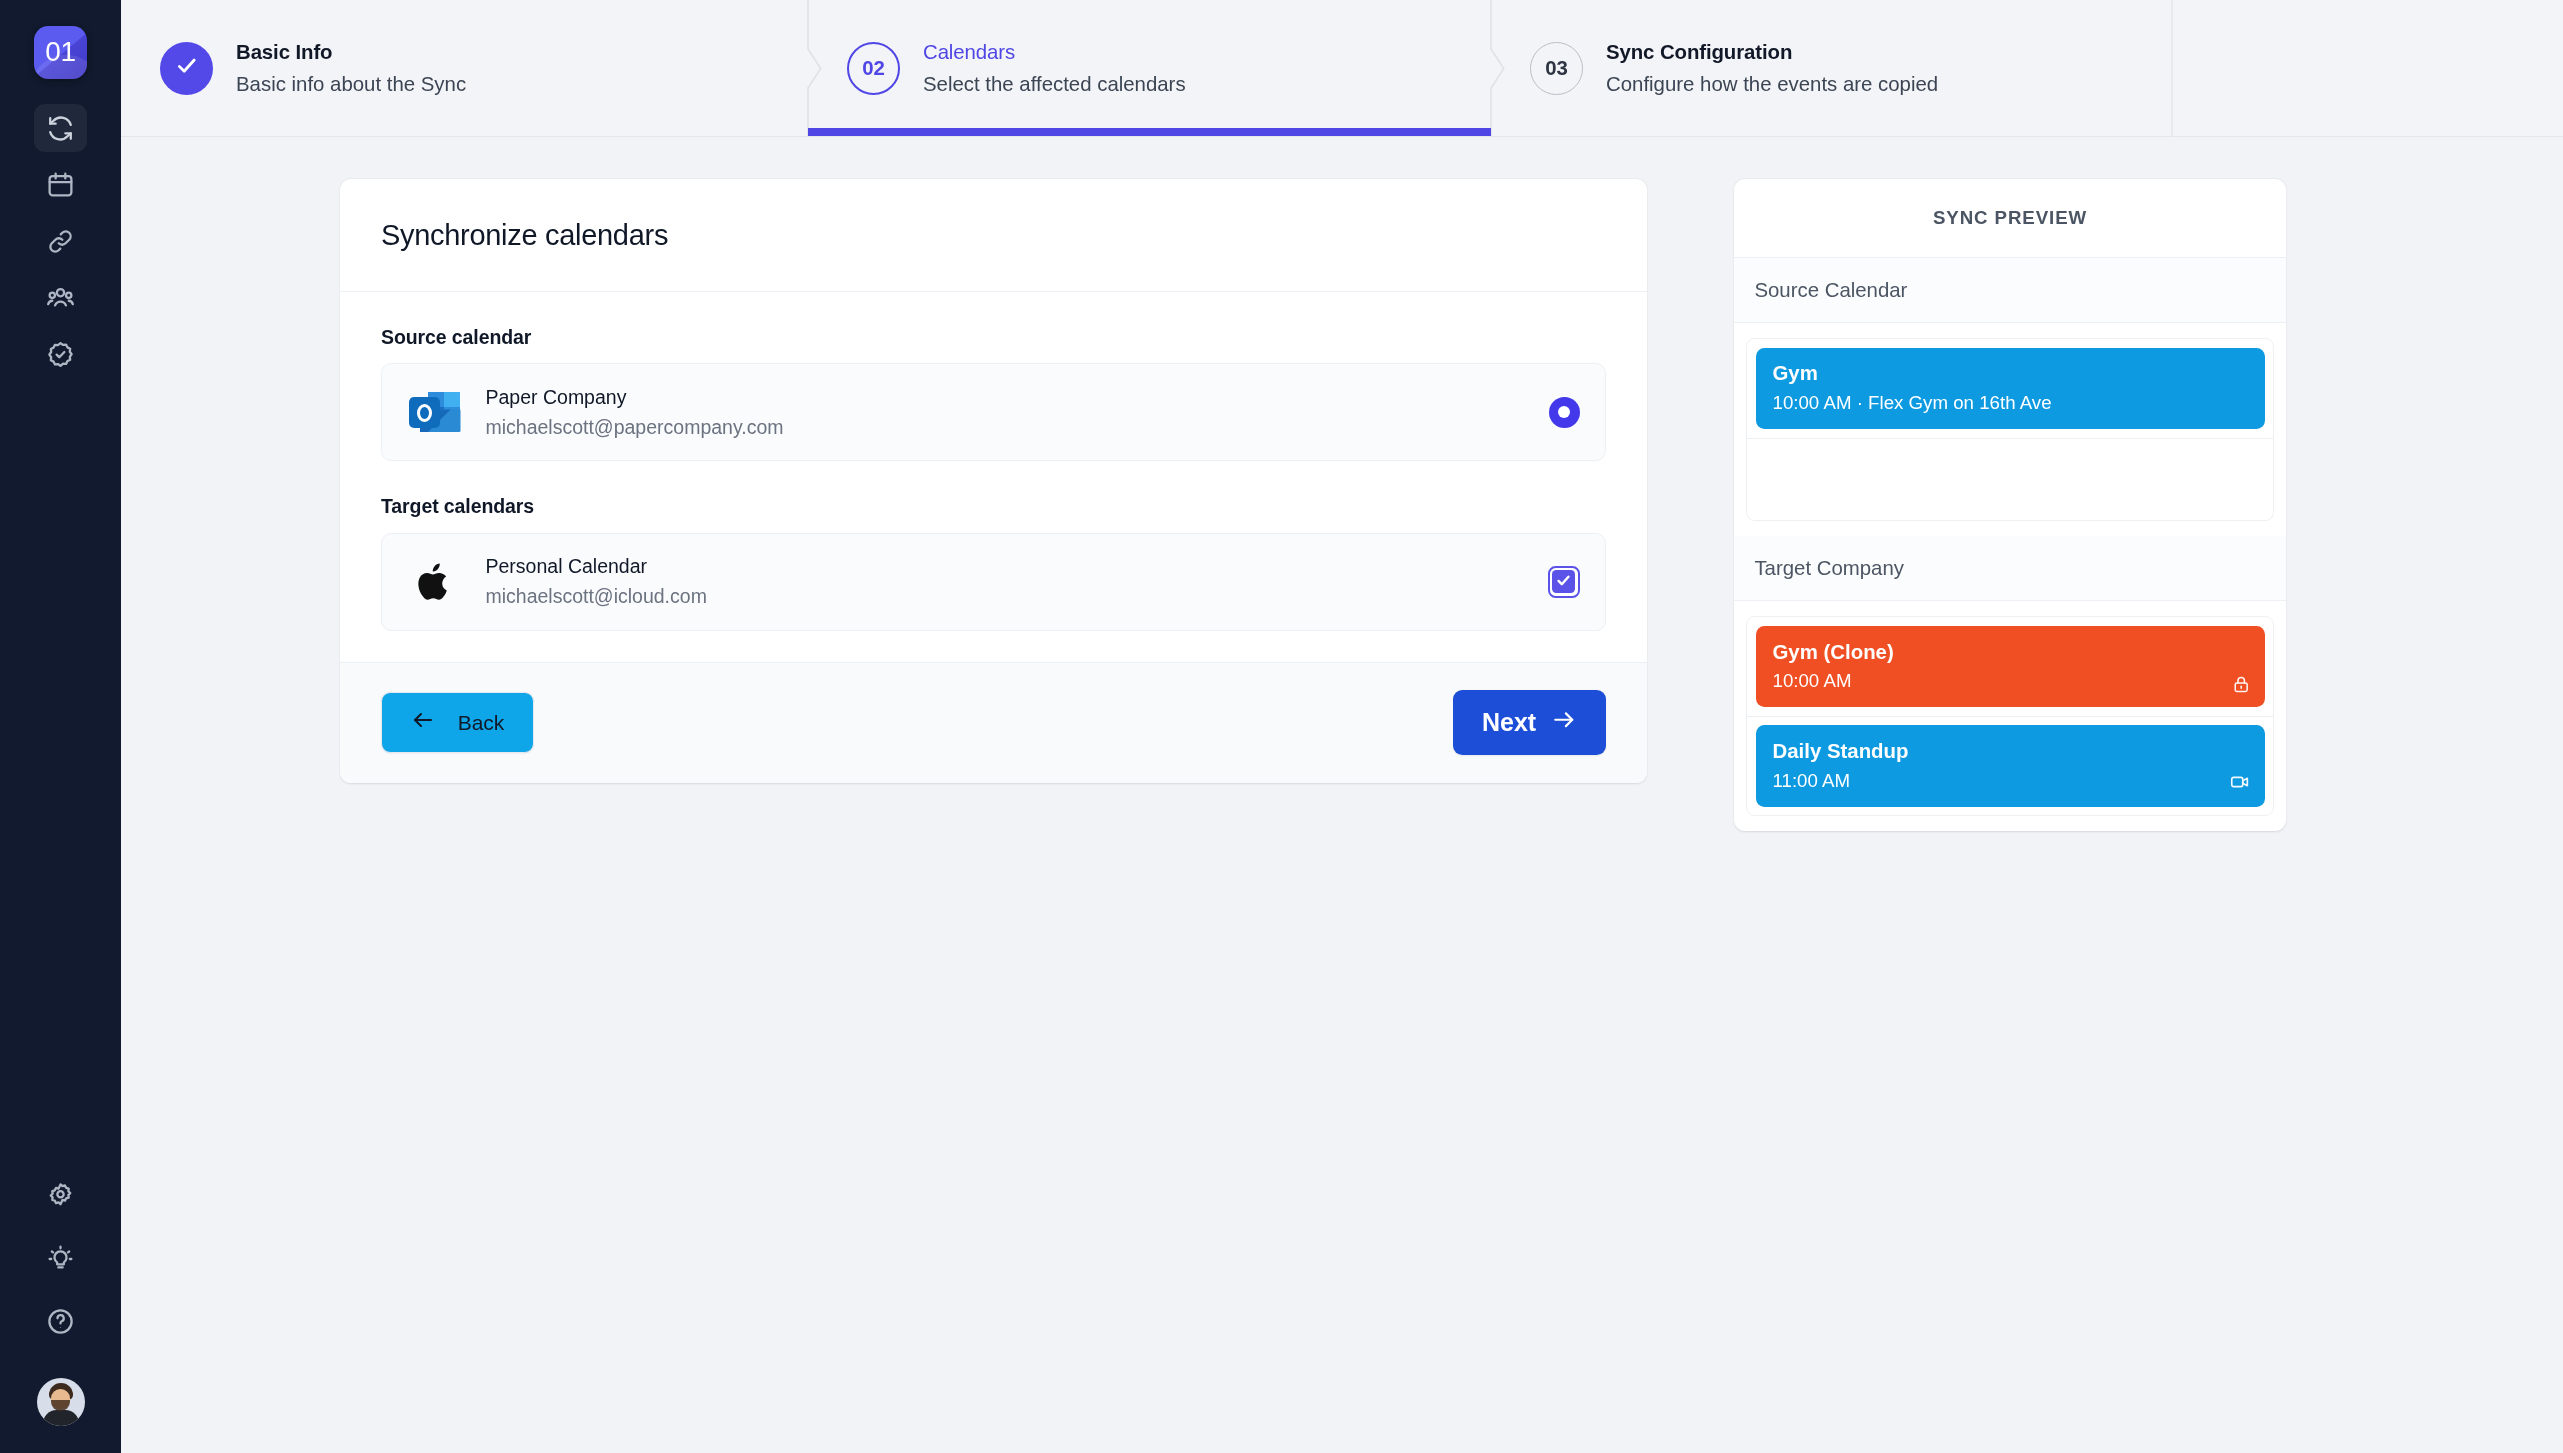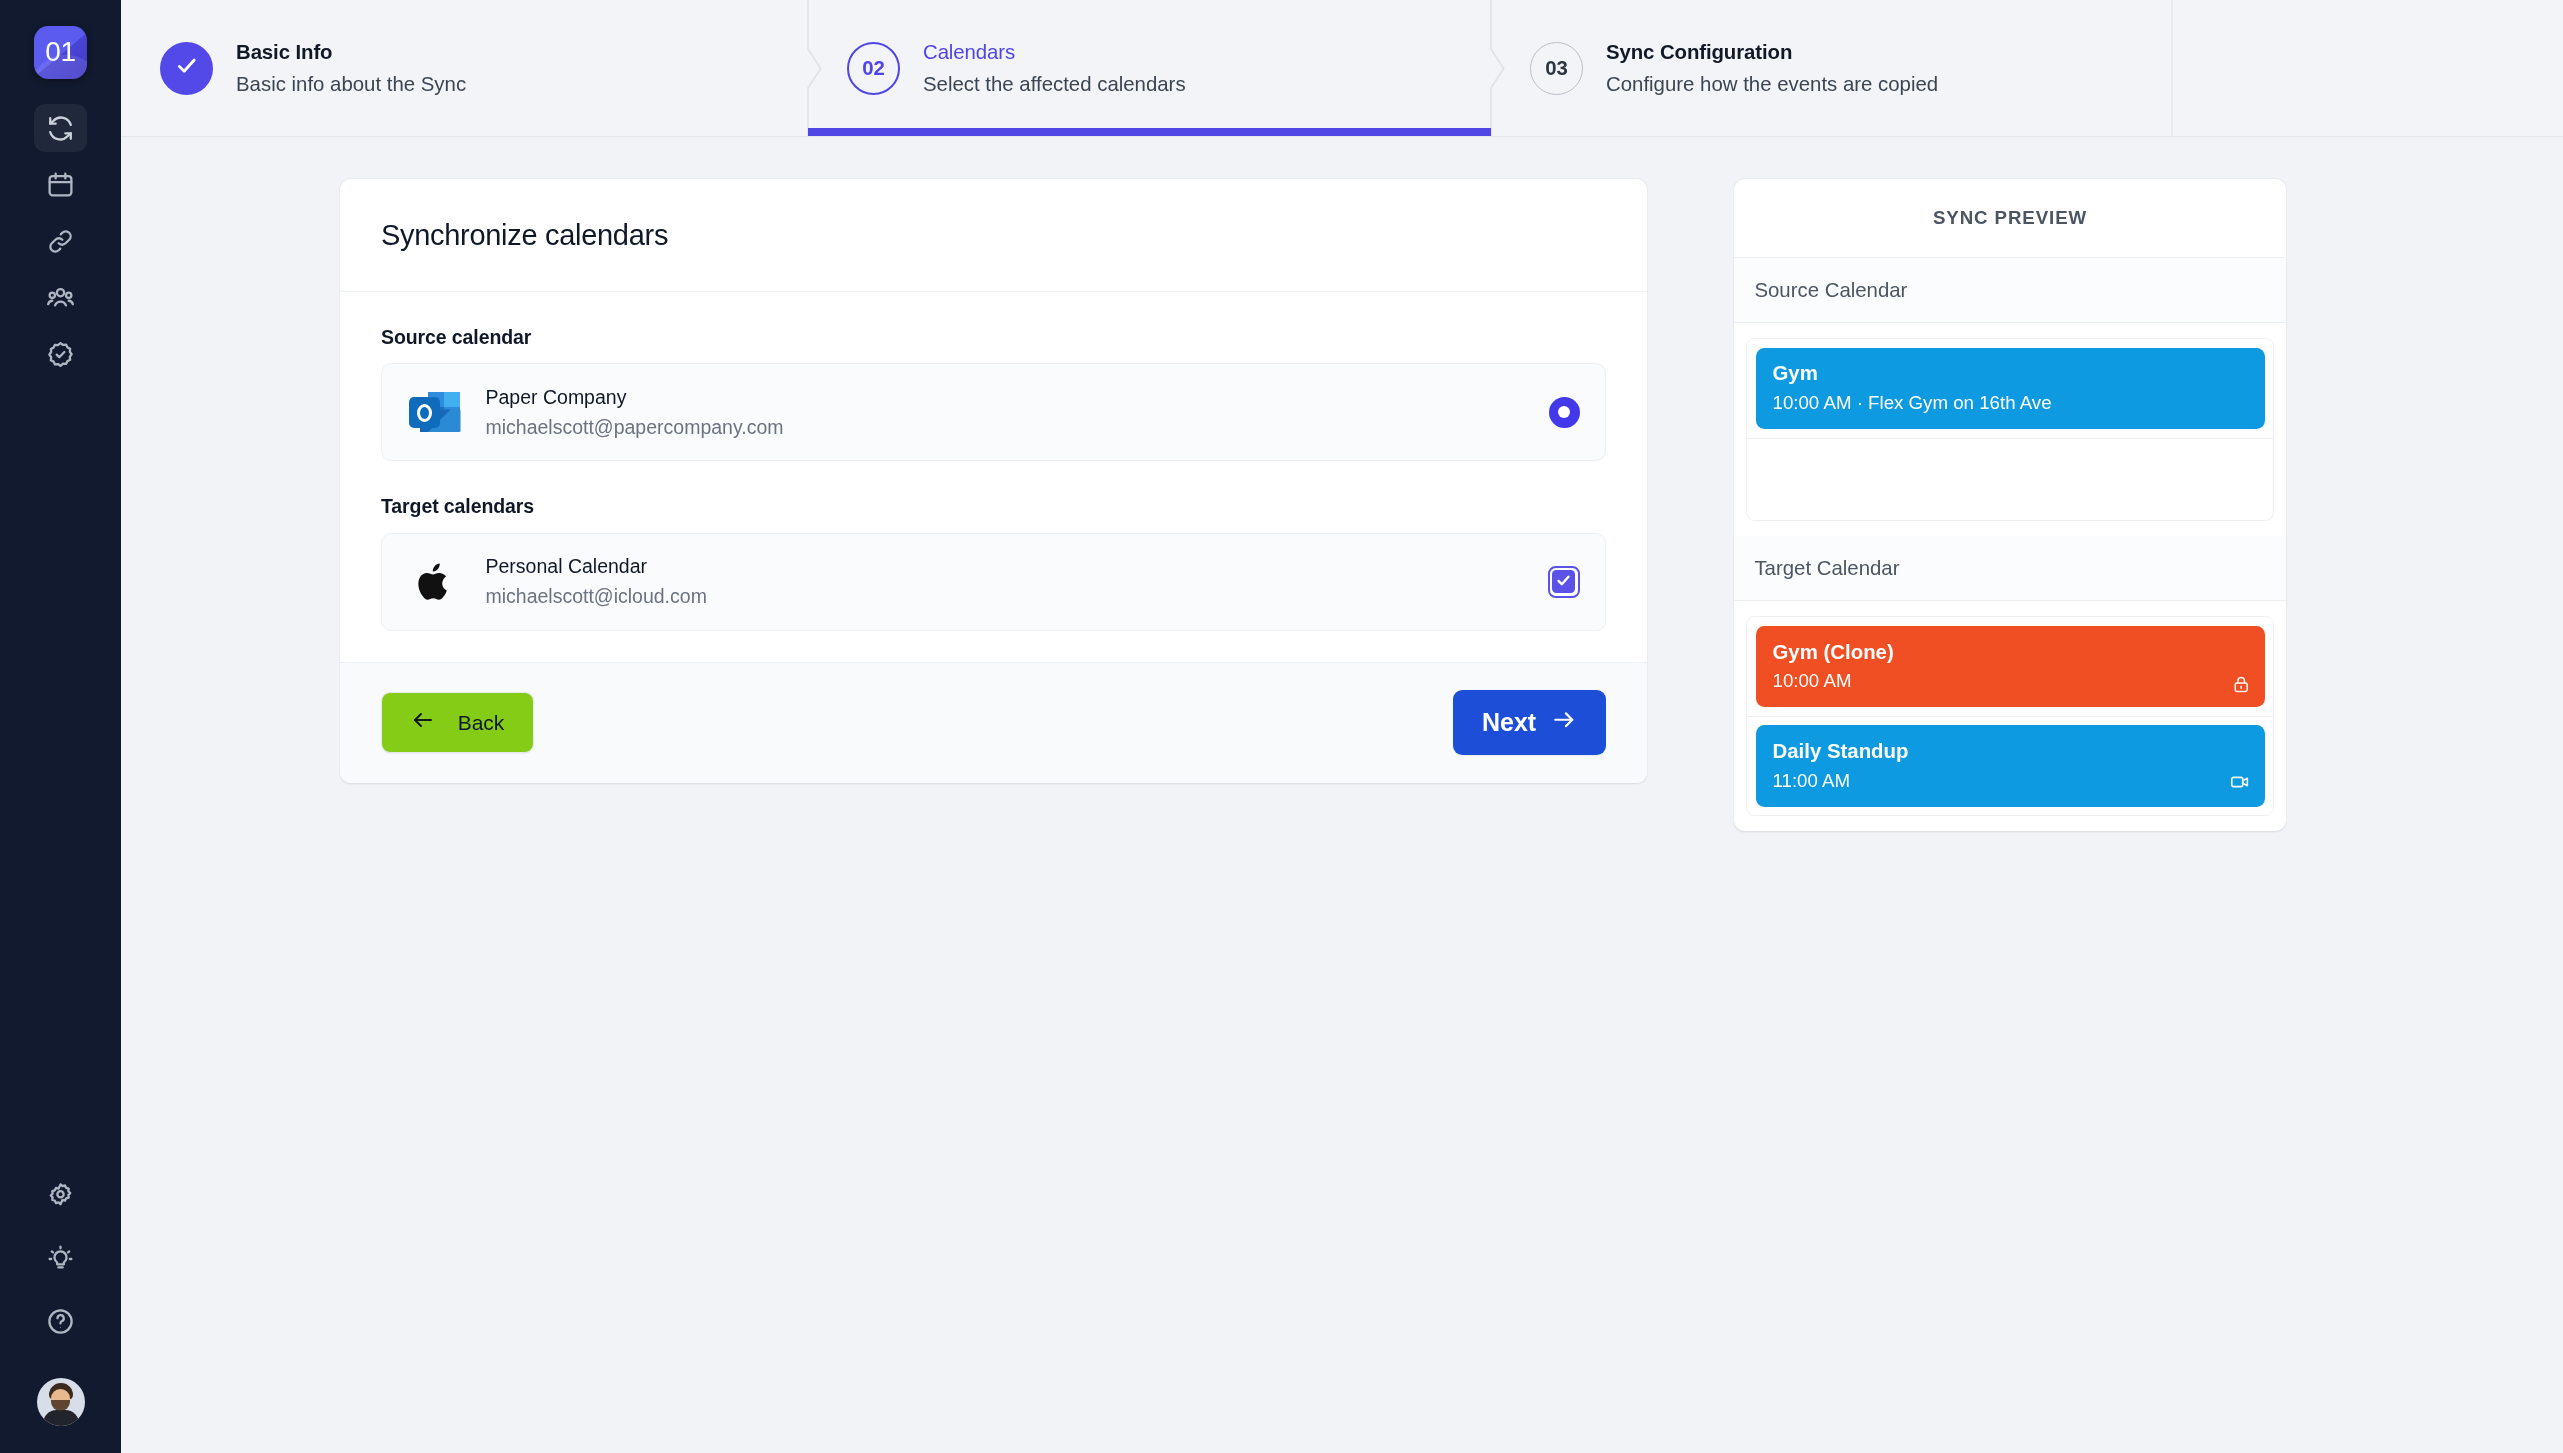--- a/index.html
+++ b/index.html
@@ -187,21 +187,21 @@
   
   .card-foot {
     background: #f8fafc;
     border-top: 0.8px solid #eceff3;
     height: 121px;
     display: flex; align-items: center; justify-content: space-between;
     padding: 0 41px;
   }
   .btn-back {
     height: 61px; min-width: 153px;
-    background: #84cc16; border: 0.8px solid #e6e9ee; border-radius: 9.3px;
+    background: #0ea5e9; border: 0.8px solid #e6e9ee; border-radius: 9.3px;
     display: flex; align-items: center; justify-content: center; gap: 23px;
     font-size: 21px; color: #111827; font-weight: 400;
     box-shadow: 0 0.8px 1.7px rgba(16,24,40,.05);
     padding: 0 22px;
   }
   .btn-next {
     height: 65px; min-width: 153px;
     background: #1d4ed8; border: none; border-radius: 9.3px;
     display: flex; align-items: center; justify-content: center; gap: 15.3px;
     font-size: 25px; color: #fff; font-weight: 700;
@@ -493,21 +493,21 @@
         <div class="pv-box">
           <div class="pv-slot">
             <div class="ev" style="background:#0d9ae0">
               <div class="ev-title">Gym</div>
               <div class="ev-sub">10:00 AM · Flex Gym on 16th Ave</div>
             </div>
           </div>
           <div class="pv-slot empty"></div>
         </div>
 
-        <div class="pv-sec-label" style="margin-top:15.3px">Target Calendar</div>
+        <div class="pv-sec-label" style="margin-top:15.3px">Target Company</div>
 
         <div class="pv-box">
           <div class="pv-slot">
             <div class="ev" style="background:#f04e23">
               <div class="ev-title">Gym (Clone)</div>
               <div class="ev-sub">10:00 AM</div>
               <span class="ev-badge">
                 <svg width="20.4" height="20.4" viewBox="0 0 24 24" fill="none" stroke="#fff" stroke-width="1.8" stroke-linecap="round" stroke-linejoin="round">
                   <rect x="5" y="10.5" width="14" height="10" rx="2"></rect>
                   <path d="M8.2 10.5V7.8a3.8 3.8 0 0 1 7.6 0v2.7"></path>

